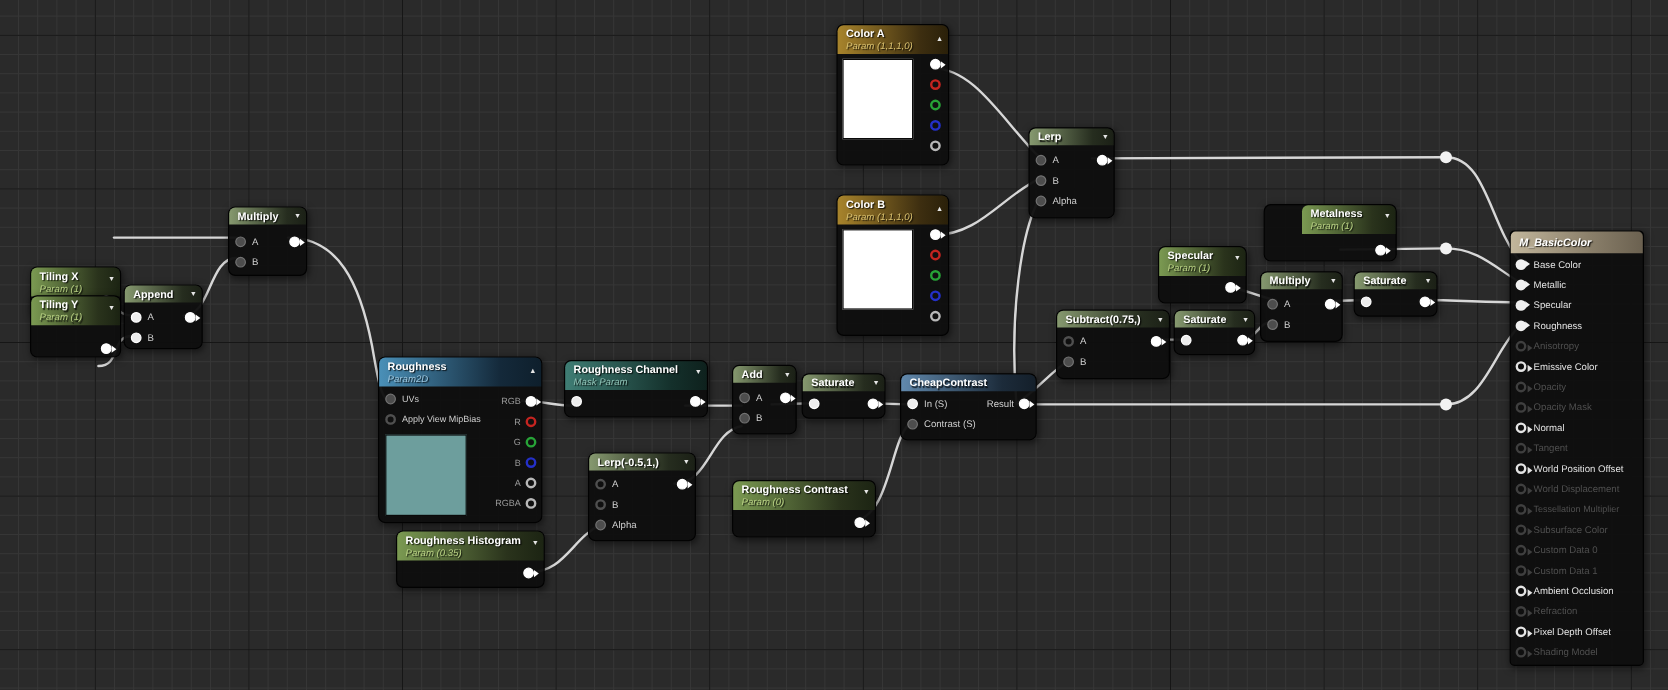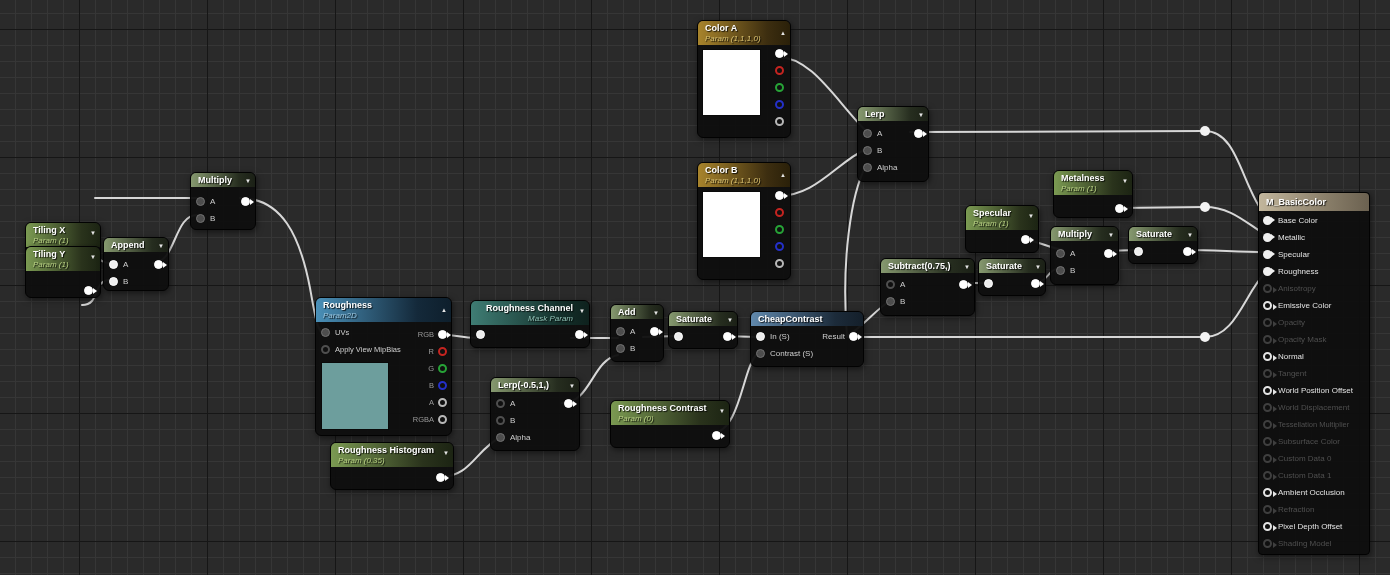--- a/index.html
+++ b/index.html
@@ -197,21 +197,21 @@
       <span class="pin pc"></span>
       <span class="lbl">B</span>
     </div>
     <div class="r">
       <span class="pin pc"></span>
       <span class="lbl">Alpha</span>
     </div>
   </div>
 </div>
 
-<div class="n" style="left:1053px;top:170px;width:78px;height:46px;">
+<div class="n" style="left:1053px;top:170px;width:78px;height:46px;padding-left:31px;">
   <div class="h hd-green">
     <span>Metalness</span>
     <span class="arr" style="top:4px;">▼</span>
     <span class="sub sub-green">Param (1)</span>
   </div>
   <span class="pin po outabs" style="right:8px;bottom:4px;"></span>
 </div>
 
 <div class="n" style="left:965px;top:205px;width:72px;height:46px;">
   <div class="h hd-green">
@@ -318,21 +318,21 @@
           <span class="olbl">A</span>
           <span class="pin pa"></span>
         </div>
     <div class="outrow">
           <span class="olbl">RGBA</span>
           <span class="pin pa"></span>
         </div>
   </div>
 </div>
 
-<div class="n" style="left:470px;top:300px;width:118px;height:46px;text-align:right;">
+<div class="n" style="left:470px;top:300px;width:118px;height:46px;">
   <div class="h hd-teal">
     <span>Roughness Channel</span>
     <span class="arr" style="top:4px;">▼</span>
     <span class="sub sub-teal">Mask Param</span>
   </div>
   <div class="r" style="height:18px;">
     <span class="pin pw"></span>
     <span class="pin po outabs" style="right:5px;top:5px;"></span>
   </div>
 </div>
@@ -418,21 +418,21 @@
 <div class="n" style="left:330px;top:442px;width:122px;height:46px;">
   <div class="h hd-green">
     <span>Roughness Histogram</span>
     <span class="arr" style="top:4px;">▼</span>
     <span class="sub sub-green">Param (0.35)</span>
   </div>
   <span class="pin po outabs" style="right:8px;bottom:7px;"></span>
 </div>
 
 <div class="n" style="left:1258px;top:192px;width:110px;height:361px;border-radius:4px;">
-  <div class="h hd-result" style="line-height:16px;">
+  <div class="h hd-result" style="line-height:16px;font-style:italic;">
     <span>M_BasicColor</span>
   </div>
   <div class="rows" style="padding-top:1px;">
     <div class="rrow">
           <span class="rp rp-conn"></span>
           <span class="rlbl">Base Color</span>
         </div>
     <div class="rrow">
           <span class="rp rp-conn"></span>
           <span class="rlbl">Metallic</span>

